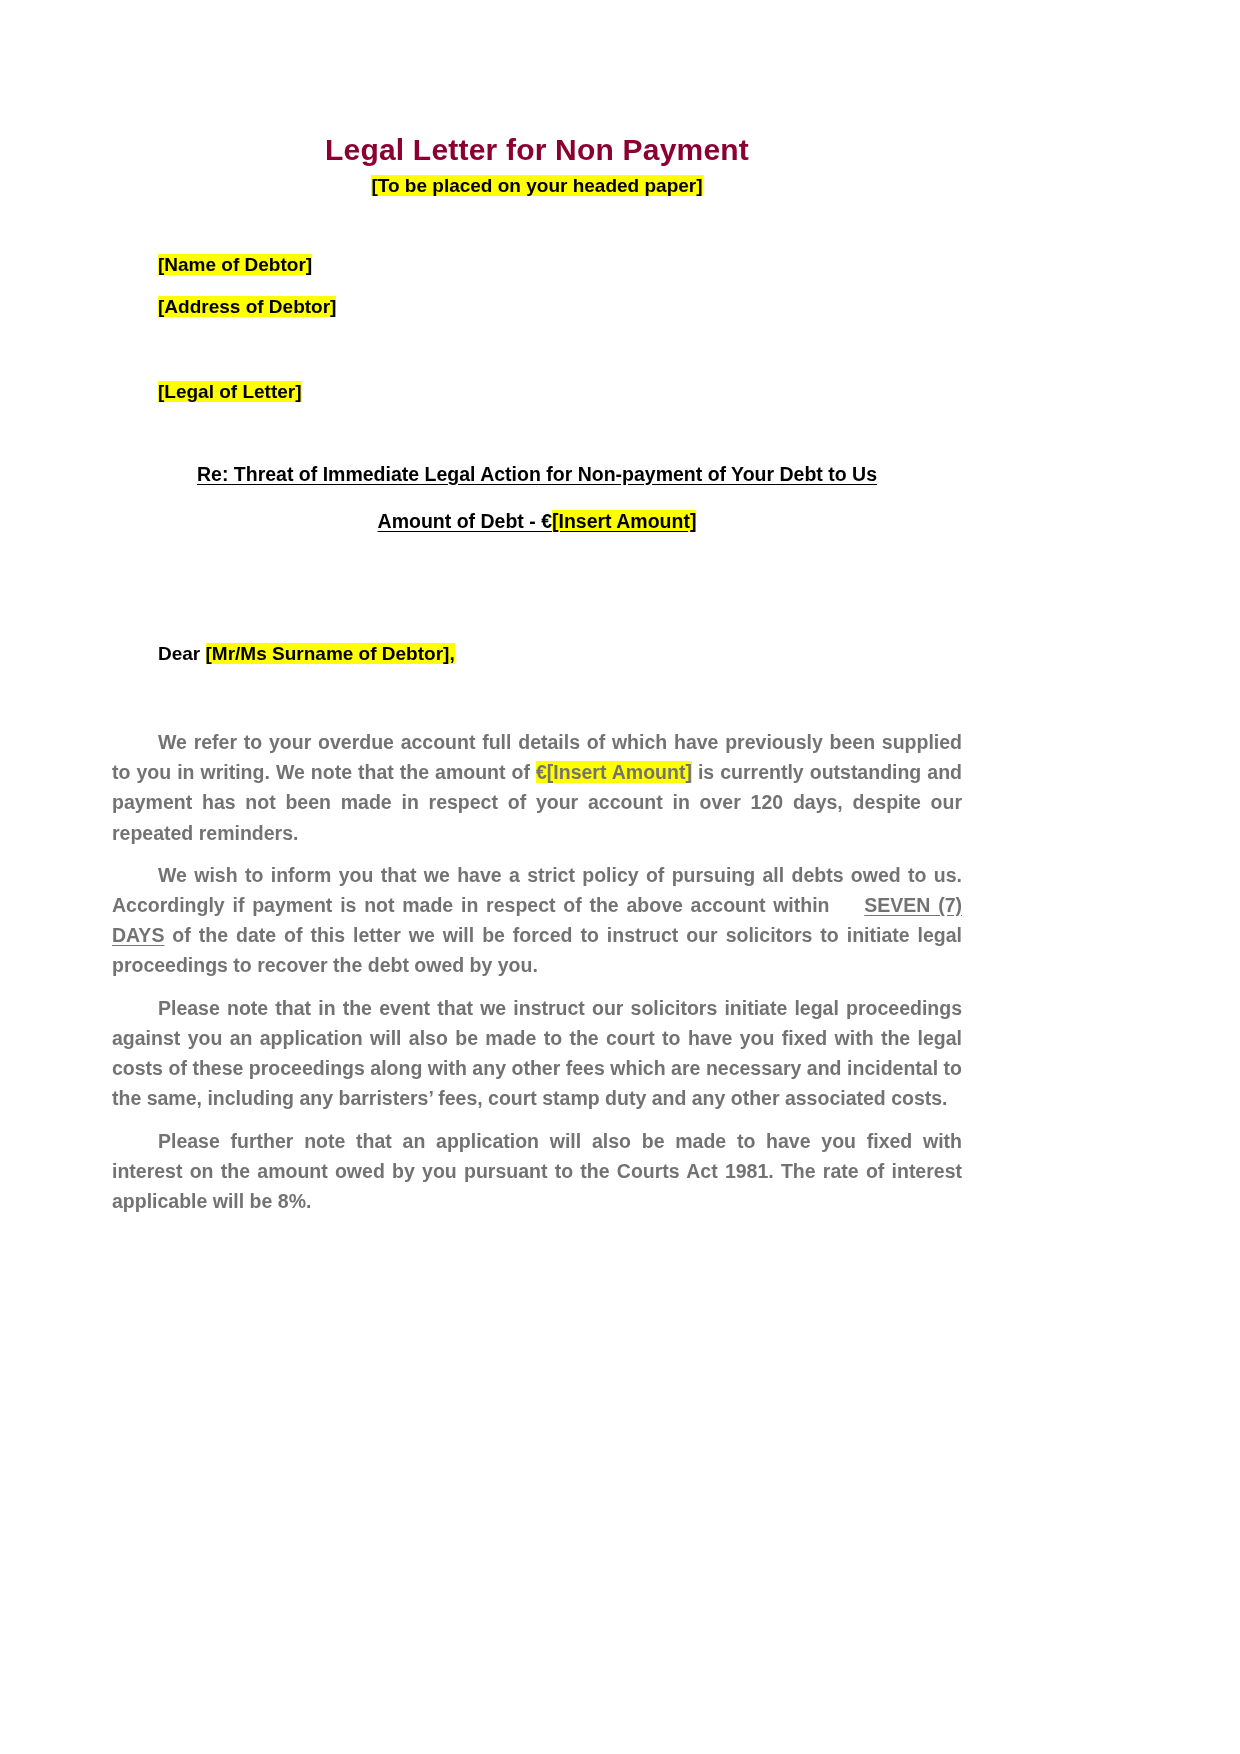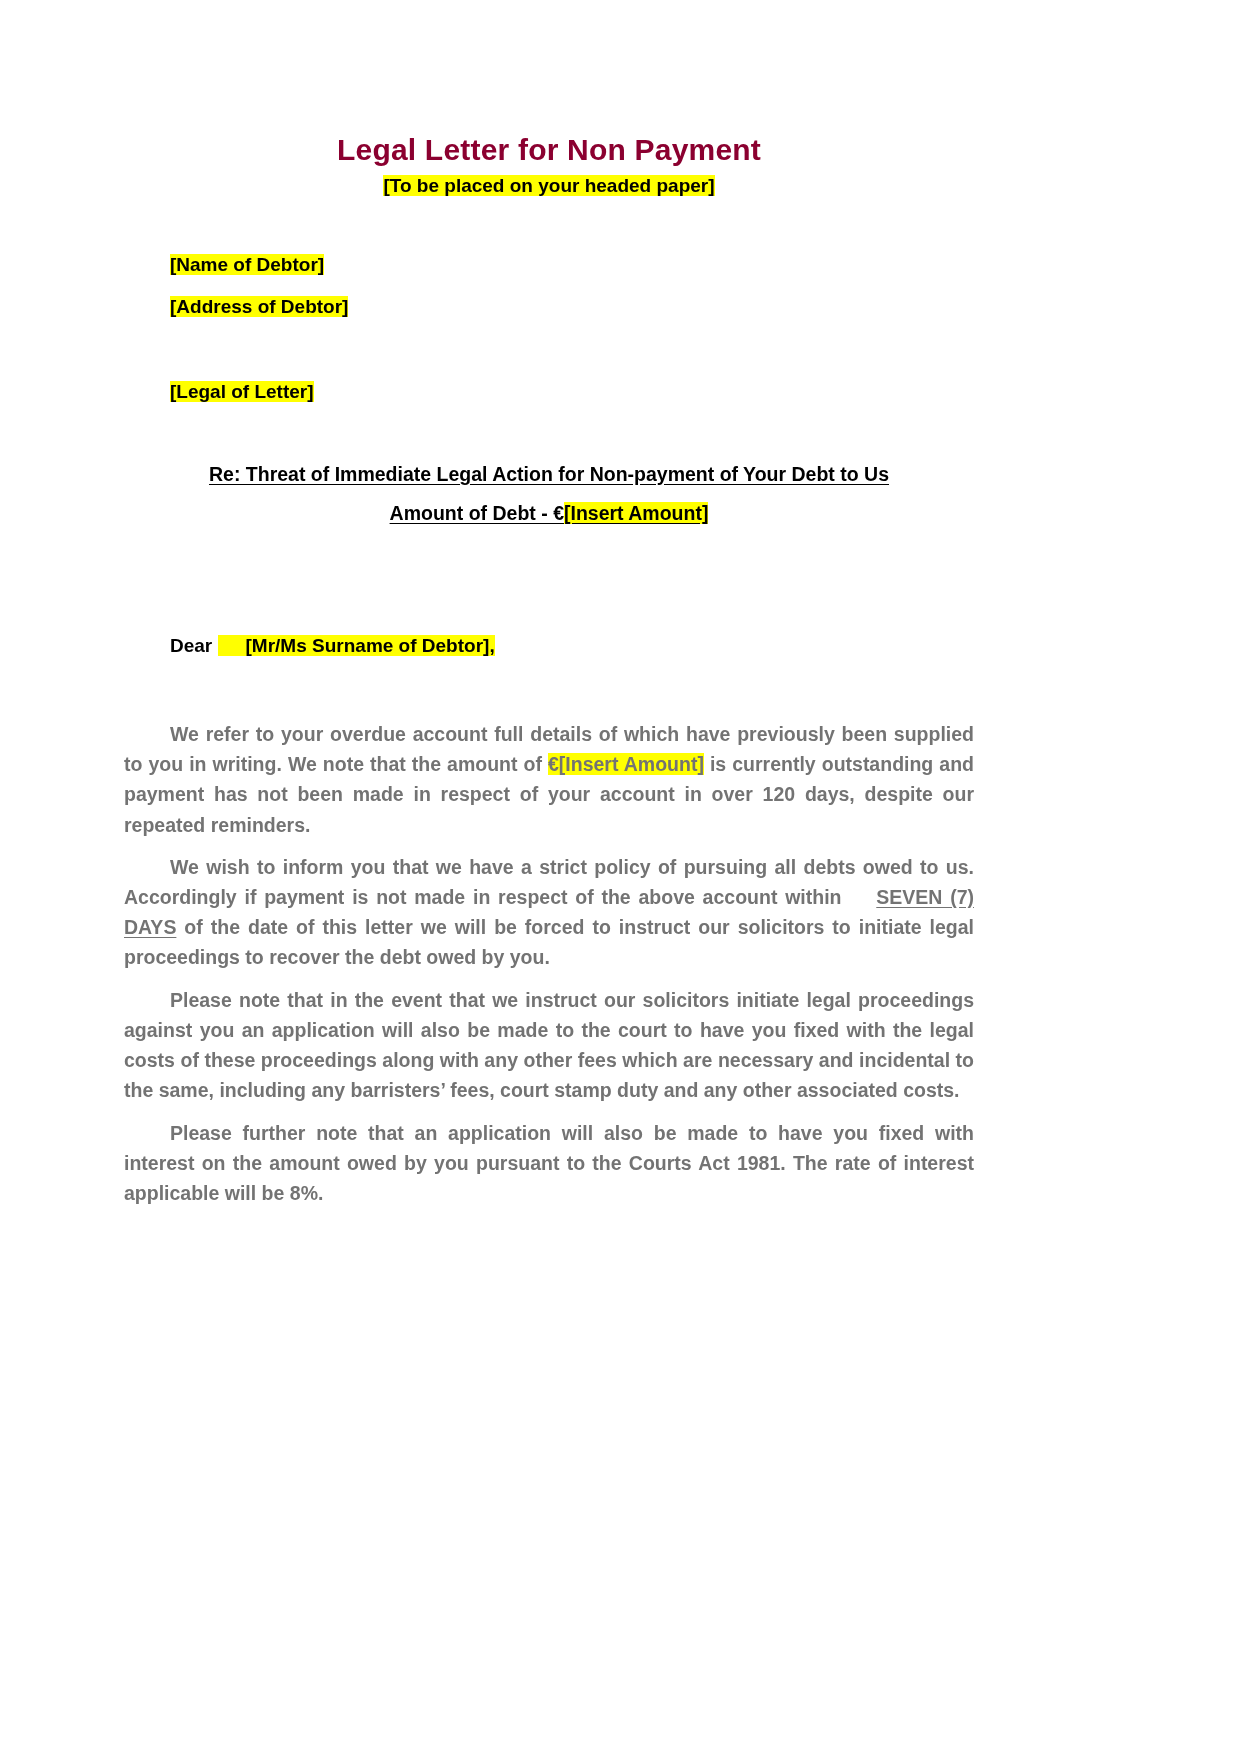--- a/index.html
+++ b/index.html
@@ -14,21 +14,21 @@
   .page {
     position: relative;
     width: 1240px;
     height: 1754px;
     background: #ffffff;
     box-sizing: border-box;
     overflow: hidden;
   }
   .content {
     position: absolute;
-    left: 124px;
+    left: 112px;
     top: 0;
     width: 850px;
   }
 
   
   .doc-title {
     text-align: center;
     font-size: 30px;
     font-weight: bold;
     color: #8B0030;
@@ -90,21 +90,21 @@
     text-align: center;
   }
   .re-line {
     font-size: 19.5px;
     font-weight: bold;
     text-decoration: underline;
     text-underline-offset: 3px;
     display: inline-block;
   }
   .amount-block {
-    margin-top: 16px;
+    margin-top: 24px;
     text-align: center;
   }
   .amount-line {
     font-size: 19.5px;
     font-weight: bold;
     text-decoration: underline;
     text-underline-offset: 3px;
     display: inline-block;
   }
   .amount-line .hl {
@@ -113,21 +113,20 @@
 
   
   .salutation {
     margin-top: 110px;
     padding-left: 46px;
     font-size: 19px;
     font-weight: bold;
   }
   .salutation .hl {
     background: #FFFF00;
-    padding-left: 28px;
   }
 
   
   .body-block {
     margin-top: 62px;
   }
   p.para {
     font-size: 19.5px;
     font-weight: bold;
     line-height: 1.55;

